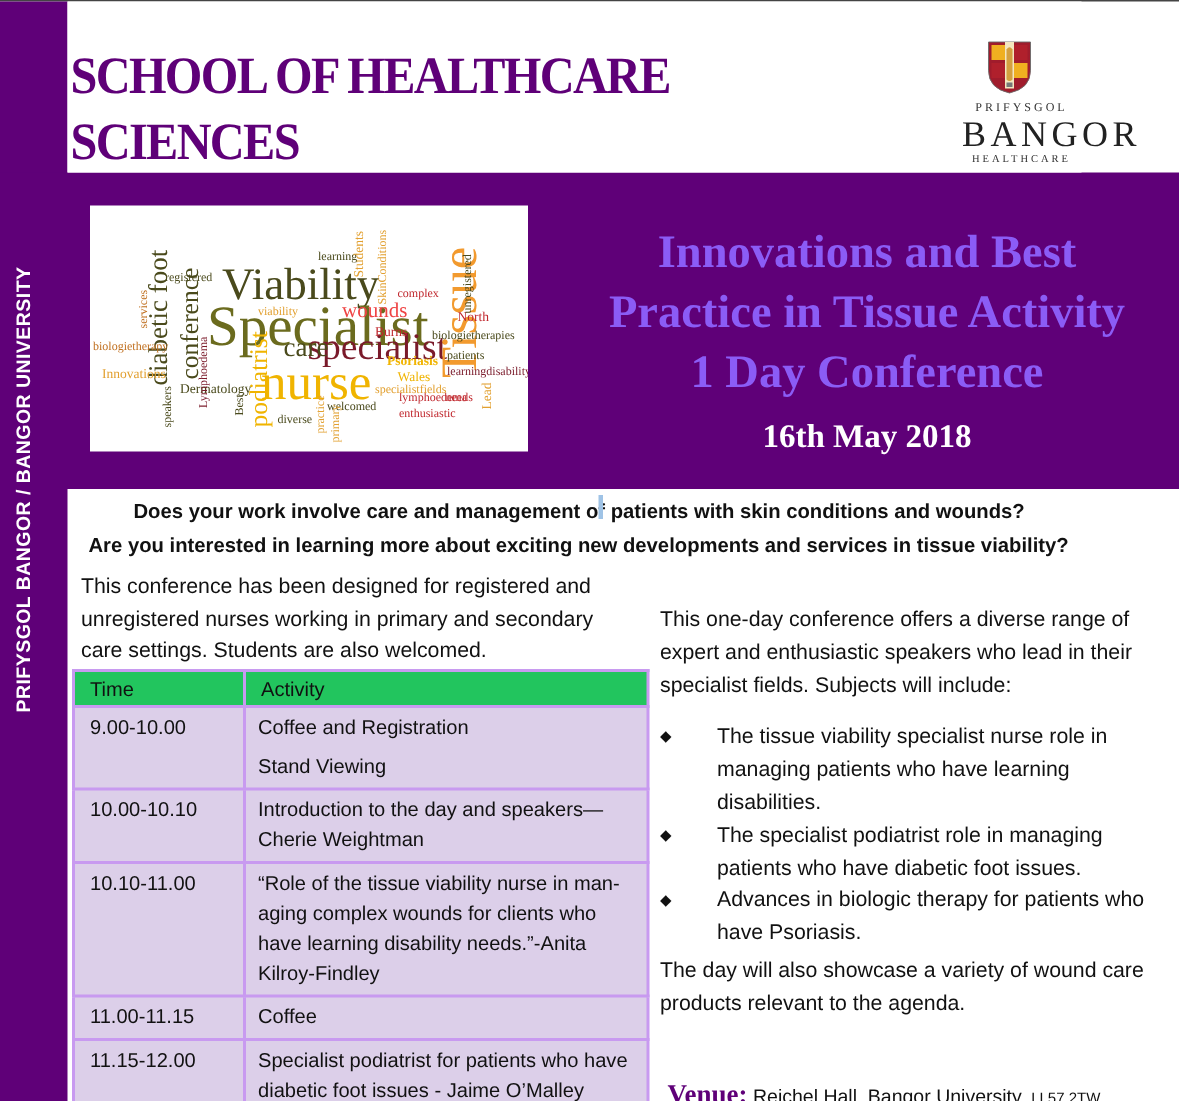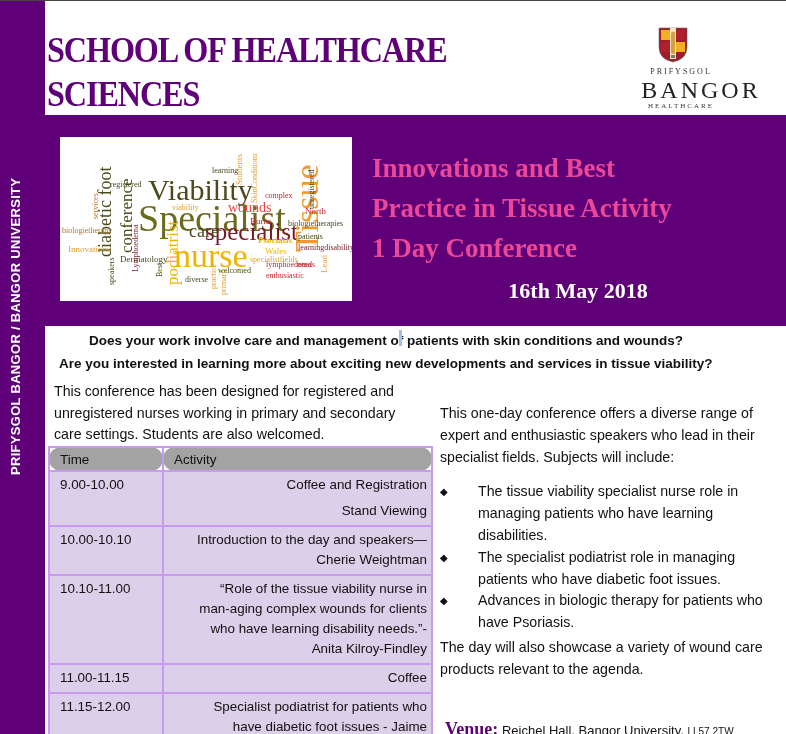--- a/index.html
+++ b/index.html
@@ -19,38 +19,38 @@
   .logo-prif { position: absolute; left: 0; width: 120px; top: 42px; font-family: "Liberation Serif", serif; font-size: 8px; letter-spacing: 2px; color: #333; }
   .logo-bangor { position: absolute; left: 0; width: 120px; top: 52px; font-family: "Liberation Serif", serif; font-size: 24px; letter-spacing: 3px; color: #222; margin-left: 20px; }
   .logo-univ { position: absolute; left: 0; width: 120px; top: 77px; font-family: "Liberation Serif", serif; font-size: 7px; letter-spacing: 2px; color: #333; }
 
   .vertical-text { position: absolute; left: 8px; top: 475px; transform-origin: left top; transform: rotate(-90deg);
     white-space: nowrap; color: #fff; font-weight: bold; font-size: 13px; letter-spacing: 0.3px; width: 310px; }
 
   .wordcloud { position: absolute; left: 60px; top: 137px; width: 292px; height: 164px; background: #fff; overflow: hidden; }
   .wc-word { position: absolute; font-family: "Liberation Serif", serif; white-space: nowrap; line-height: 1; }
 
-  .conf-title { position: absolute; left: 372px; top: 148px; width: 412px; text-align: left; color: #ec4899;
-    font-family: "Liberation Serif", serif; font-weight: bold; font-size: 27px; line-height: 40px; }
+  .conf-title { position: absolute; left: 372px; top: 148px; width: 412px; text-align: center; color: #8b5cf6;
+    font-family: "Liberation Serif", serif; font-weight: bold; font-size: 31px; line-height: 40px; }
   .conf-date { position: absolute; left: 372px; top: 278px; width: 412px; text-align: center; color: #fff;
     font-family: "Liberation Serif", serif; font-weight: bold; font-size: 22px; }
 
   .question { position: absolute; font-weight: bold; font-size: 13.5px; color: #111; white-space: nowrap; }
   .q1 { left: 89px; top: 333px; }
   .q2 { left: 59px; top: 356px; }
   .cursor { position: absolute; left: 399px; top: 330px; width: 3px; height: 16px; background: #9fc3e6; }
 
   .intro { position: absolute; left: 54px; top: 381px; width: 370px; font-size: 14.2px; line-height: 21.5px; color: #111; }
 
   table.agenda { position: absolute; left: 48px; top: 446px; width: 385px; border-collapse: collapse; font-size: 13.4px; }
   table.agenda td, table.agenda th { border: 2px solid #c89af0; vertical-align: top; text-align: left; font-weight: normal; }
-  table.agenda th { background: #a3a3a3; height: 24px; padding: 4px 0 0 10px; color: #111; border-radius: 12px; }
+  table.agenda th { background: #22c55e; height: 24px; padding: 4px 0 0 10px; color: #111; }
   table.agenda td { background: #dccfe9; padding: 3px 4px 4px 10px; line-height: 20px; color: #111; }
   table.agenda .c1 { width: 114px; }
-  table.agenda td.act { padding-left: 24px; text-align: right; }
+  table.agenda td.act { padding-left: 8px; }
   .stand { display: block; margin-top: 6px; }
 
   .right-col { position: absolute; left: 440px; top: 403px; width: 345px; font-size: 14.2px; line-height: 21.8px; color: #111; }
   .bullets { list-style: none; margin-top: 13px; }
   .bullets li { position: relative; padding-left: 38px; }
   .bullets li .diamond { position: absolute; left: 0; top: 0; font-size: 10px; }
   .showcase { margin-top: 3px; }
   .venue { position: absolute; left: 445px; top: 719px; white-space: nowrap; font-size: 13px; color: #111; }
   .venue-label { font-family: "Liberation Serif", serif; font-weight: bold; color: #5f0078; font-size: 18px; }
   .venue-pc { font-size: 10px; }

